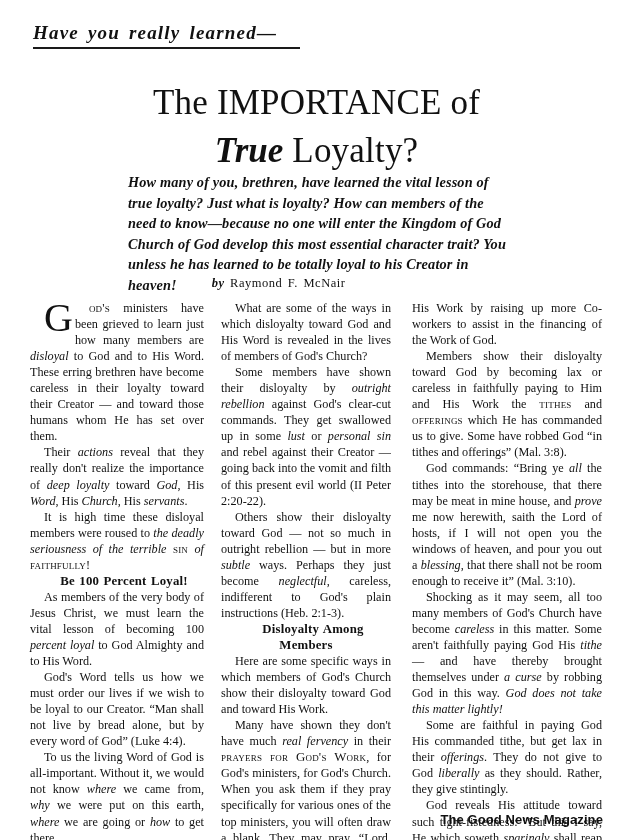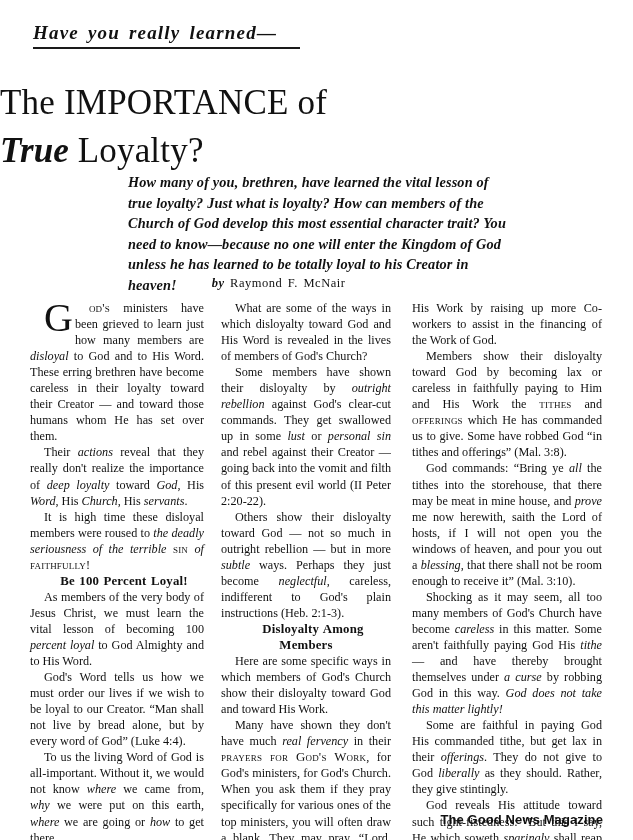--- a/index.html
+++ b/index.html
@@ -44,21 +44,21 @@
     background: #1a1a1a;
     width: 267px;
   }
 
   
   .headline {
     position: absolute;
     left: 0;
     top: 82px;
     width: 633px;
-    text-align: left;
+    text-align: center;
   }
   .headline-l1 {
     font-size: 35px;
     line-height: 1.18;
     letter-spacing: 0.2px;
     white-space: nowrap;
   }
   .headline-l2 {
     font-size: 35px;
     line-height: 1.18;
@@ -176,22 +176,22 @@
   </div>
 
   <div class="headline">
     <div class="headline-l1">The IMPORTANCE of</div>
     <div class="headline-l2"><span class="hl-true">True</span> <span>Loyalty?</span></div>
   </div>
 
   <div class="deck">
     <div>How many of you, brethren, have learned the vital lesson of</div>
     <div>true loyalty? Just what is loyalty? How can members of the</div>
+    <div>need to know—because no one will enter the Kingdom of God</div>
     <div>Church of God develop this most essential character trait? You</div>
-    <div>need to know—because no one will enter the Kingdom of God</div>
     <div>unless he has learned to be totally loyal to his Creator in heaven!</div>
   </div>
 
   <div class="byline">
     <span class="by">by</span>
     <span class="name">Raymond F. McNair</span>
   </div>
 
   <div class="col" id="col1">
     <p class="dropcap-p"><span class="dropcap">G</span><span class="sc">od's</span><span> ministers have been grieved to learn just how many members are </span><i>disloyal</i><span> to God and to His Word. These erring brethren have become careless in their loyalty toward their Creator — and toward those humans whom He has set over them.</span></p>

